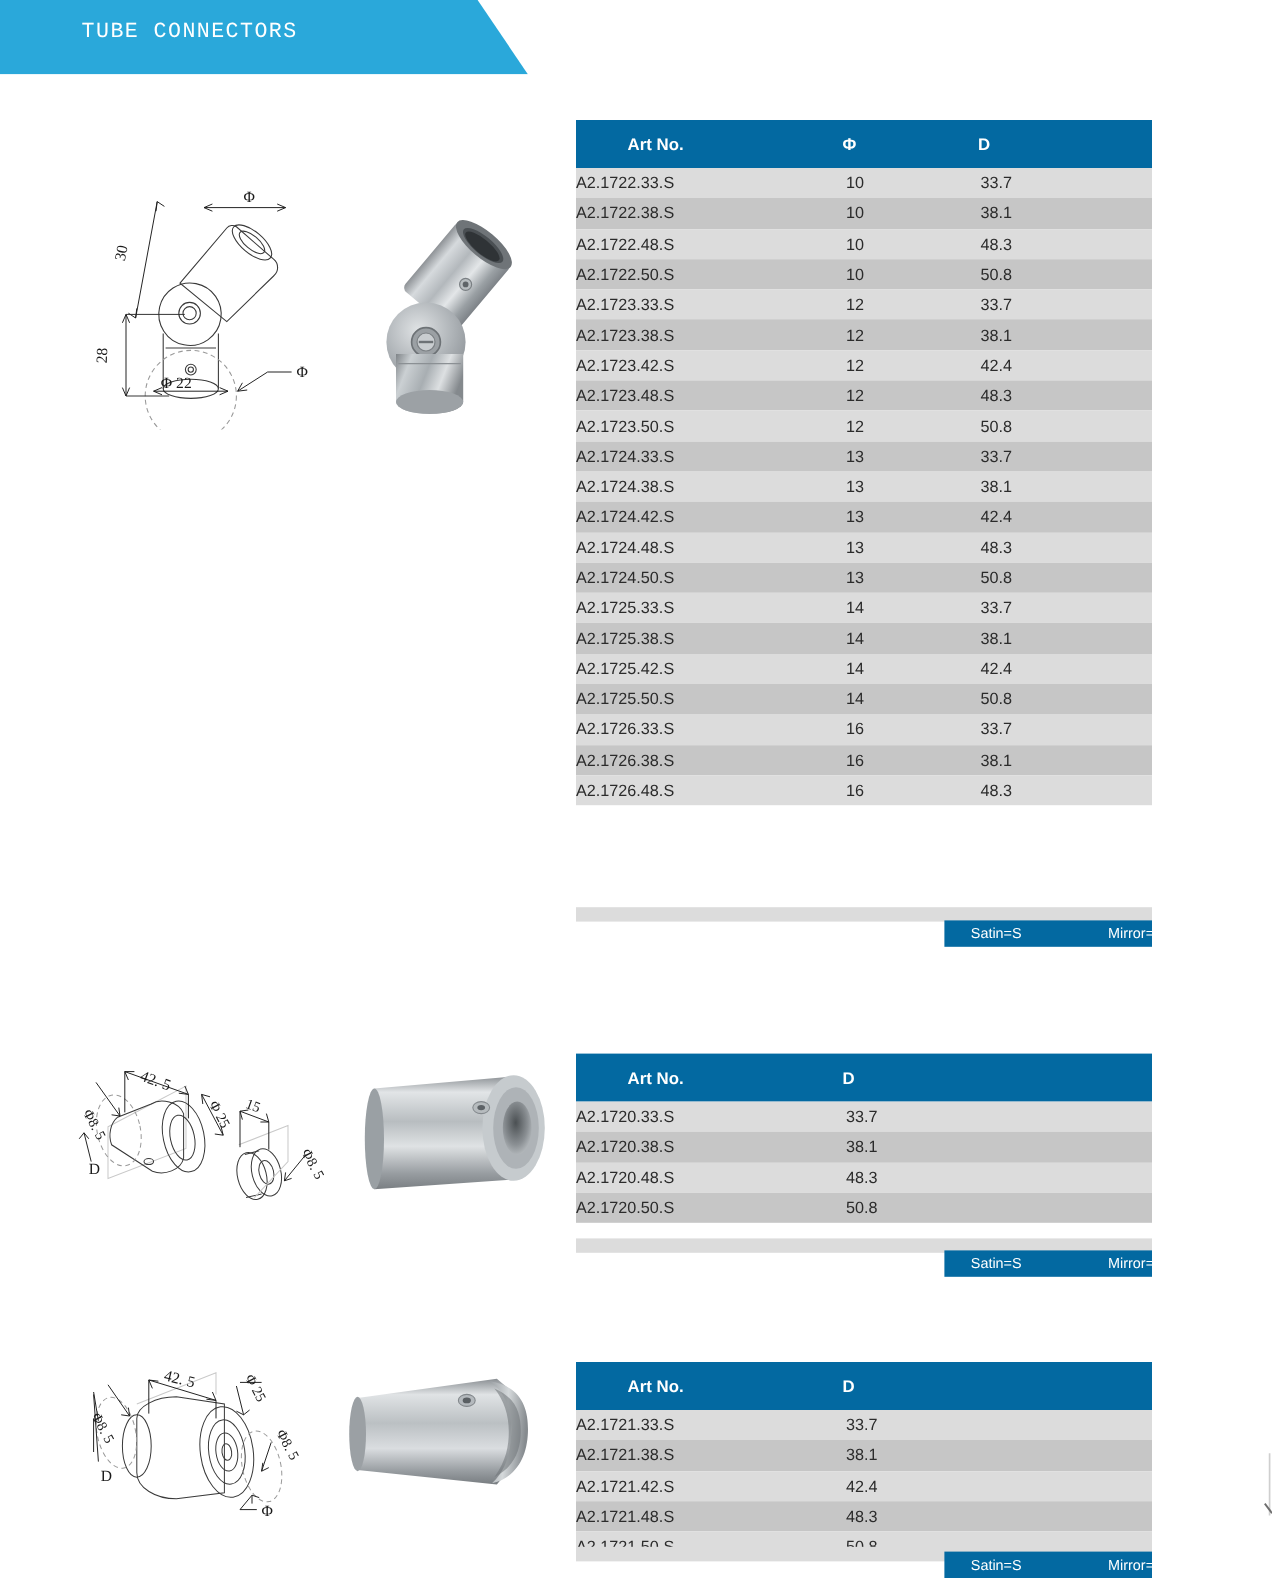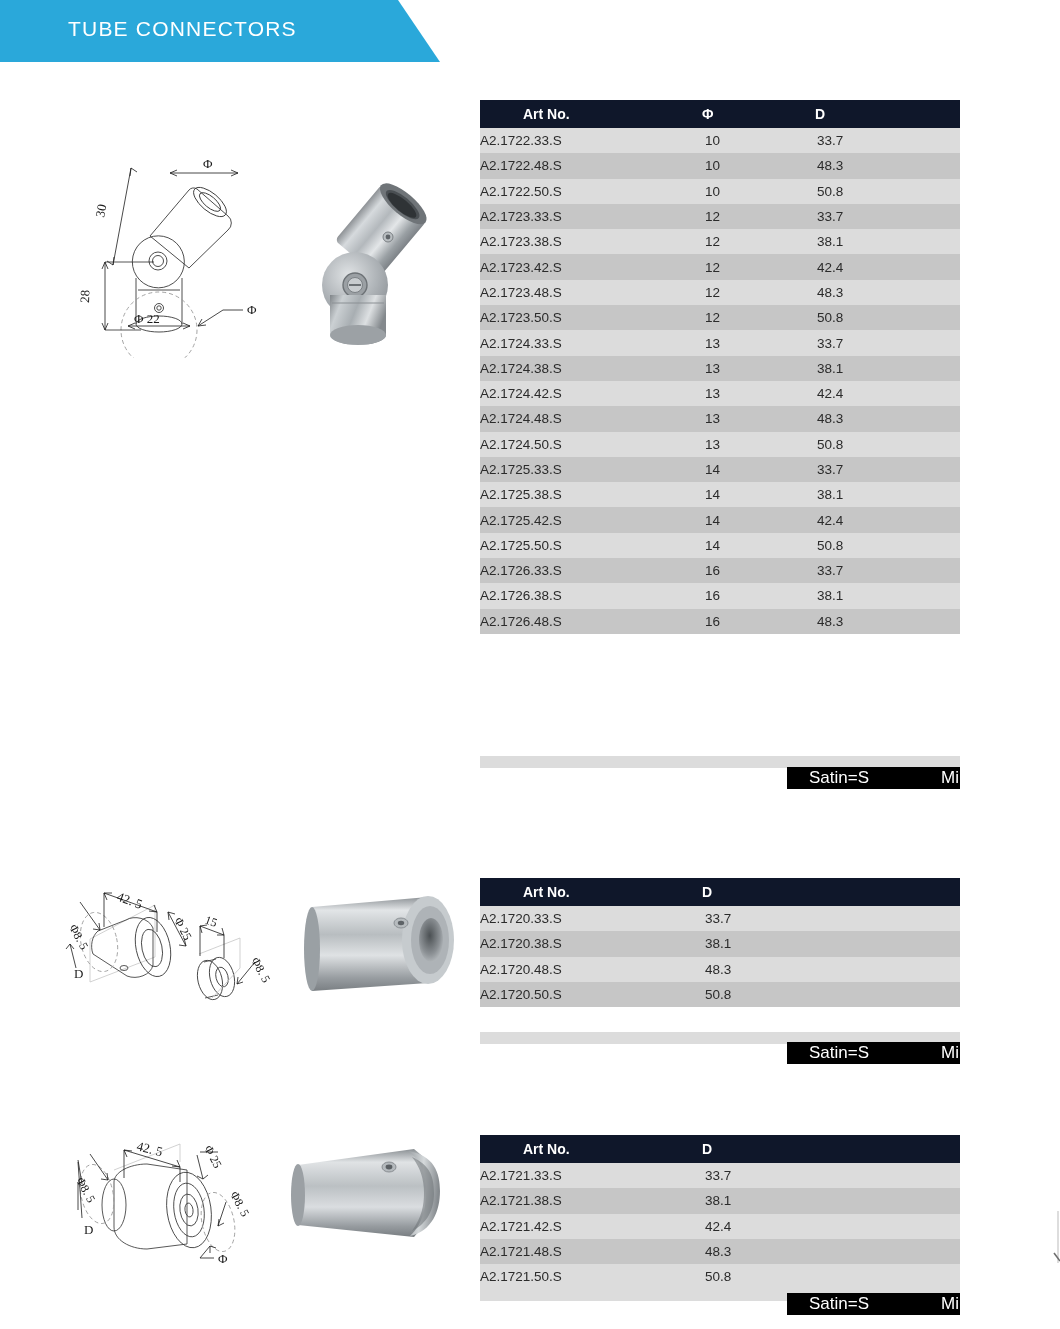--- a/index.html
+++ b/index.html
@@ -21,41 +21,42 @@
   .banner-shape {
     position: absolute;
     left: 0; top: 0;
     width: 450px; height: 62px;
     background: #2aa8da;
     clip-path: polygon(0 0, 398px 0, 440px 62px, 0 62px);
   }
   .banner-title {
     position: absolute;
     left: 68px; top: 17px;
-    font-size: 21px;
+    font-size: 18px;
     letter-spacing: 1.2px;
     color: #ffffff;
     font-weight: 400;
     white-space: nowrap;
+    font-family: Liberation Mono, monospace;
   }
 
   
   .prod-table {
     position: absolute;
     border-collapse: collapse;
     table-layout: fixed;
     font-size: 13.5px;
     color: #2b2b2b;
   }
   .prod-table thead th {
-    background: #0f172a;
+    background: #0369a1;
     color: #ffffff;
     font-size: 14px;
     font-weight: bold;
-    height: 28px;
+    height: 40px;
     text-align: left;
     padding-left: 0;
   }
   .prod-table tbody td {
     height: 25.3px;
     padding: 0;
     font-weight: 400;
   }
   .prod-table tbody tr:nth-child(odd) td { background: #dcdcdc; }
   .prod-table tbody tr:nth-child(even) td { background: #c6c6c6; }
@@ -69,23 +70,23 @@
   .table-tail {
     position: absolute;
     height: 12px;
     background: #dcdcdc;
   }
 
   
   .finish-bar {
     position: absolute;
     height: 22px;
-    background: #000000;
+    background: #0369a1;
     color: #ffffff;
-    font-size: 17px;
+    font-size: 12px;
     display: flex;
     align-items: center;
   }
   .finish-bar .satin  { margin-left: 22px; }
   .finish-bar .mirror { margin-left: 72px; }
 
   
   .drawing { position: absolute; }
   .photo   { position: absolute; }
 
@@ -219,20 +220,25 @@
       <th class="c-d">D</th>
     </tr>
   </thead>
   <tbody>
     <tr>
         <td class="c-art">A2.1722.33.S</td>
         <td class="c-phi">10</td>
         <td class="c-d">33.7</td>
       </tr>
     <tr>
+        <td class="c-art">A2.1722.38.S</td>
+        <td class="c-phi">10</td>
+        <td class="c-d">38.1</td>
+      </tr>
+    <tr>
         <td class="c-art">A2.1722.48.S</td>
         <td class="c-phi">10</td>
         <td class="c-d">48.3</td>
       </tr>
     <tr>
         <td class="c-art">A2.1722.50.S</td>
         <td class="c-phi">10</td>
         <td class="c-d">50.8</td>
       </tr>
     <tr>

